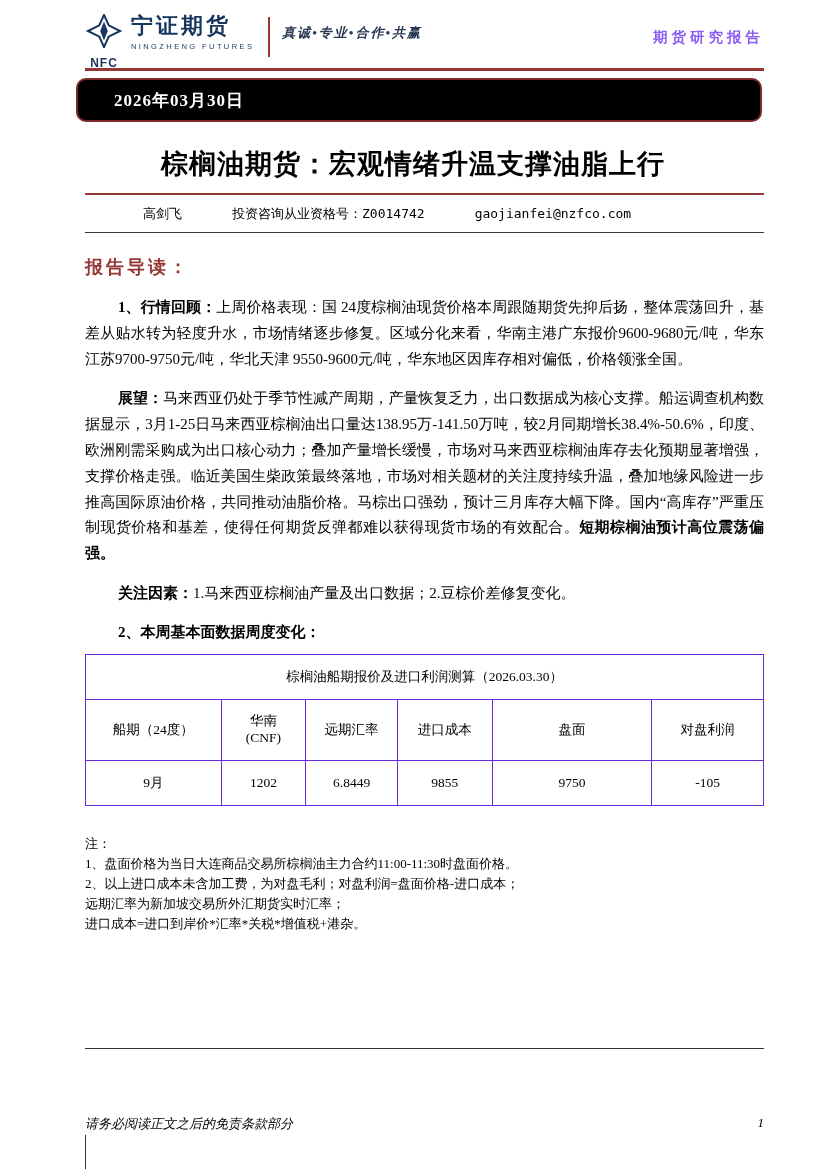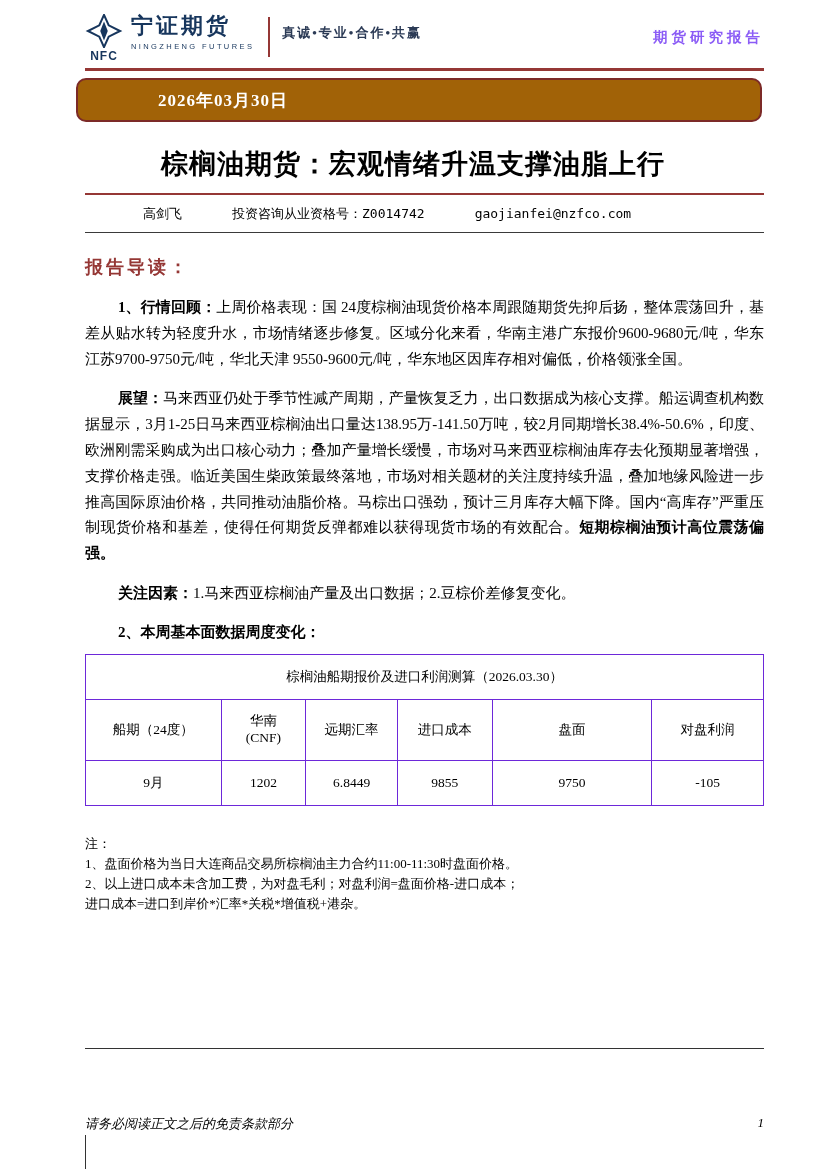--- a/index.html
+++ b/index.html
@@ -15,34 +15,34 @@
   }
   
   .header {
     margin:14px 62px 0 85px;
     display:flex; justify-content:space-between; align-items:flex-start;
     height:50px;
   }
   .brand { display:flex; align-items:flex-start; }
   .brand-left { display:flex; flex-direction:column; align-items:center; }
   .logo-mark { width:38px; height:34px; }
-  .nfc-abbr { font-family:"Liberation Sans",sans-serif; font-weight:bold; font-size:12px; color:#17365d; letter-spacing:1px; margin-top:1px;}
+  .nfc-abbr { font-family:"Liberation Sans",sans-serif; font-weight:bold; font-size:12px; color:#17365d; letter-spacing:1px; margin-top:8px;}
   .brand-right { margin-left:8px; }
   .brand-cn { font-size:22px; font-weight:bold; color:#17365d; letter-spacing:3px; line-height:1.1; }
   .brand-en { font-family:"Liberation Sans",sans-serif; font-size:7.5px; color:#17365d; letter-spacing:2.4px; margin-top:4px; }
   .brand-divider { width:2px; height:40px; background:#953735; margin:3px 12px 0 14px; }
-  .tagline { font-size:13px; font-weight:bold; color:#2b3a55; letter-spacing:2px; margin-top:10px; }
+  .tagline { font-size:13px; font-weight:bold; color:#2b3a55; letter-spacing:2px; margin-top:10px;font-style:italic; }
   .report-type { font-size:14.5px; font-weight:bold; color:#8b5cf6; letter-spacing:4px; margin-top:14px; }
   
   .header-rule { margin:4px 62px 0 85px; border-top:3px solid #953735; }
   .date-banner {
     margin:7px 64px 0 76px; height:44px;
-    background:#a16207; border:2px solid #7c2a28; border-radius:10px;
+    background:#000000; border:2px solid #7c2a28; border-radius:10px;
     color:#fff; display:flex; align-items:center;
-    padding-left:80px; font-size:17px; font-weight:bold; letter-spacing:1px;
+    padding-left:36px; font-size:17px; font-weight:bold; letter-spacing:1px;
   }
   .title { margin:24px 60px 0; text-align:center; font-size:27px; font-weight:bold; letter-spacing:1px; }
   .title-rule { margin:11px 62px 0 85px; border-top:2px solid #953735; }
   .byline {
     margin:10px 62px 0 85px; padding-left:58px;
     font-family:"DejaVu Sans Mono","Liberation Mono",monospace;
     font-size:13px; display:flex; gap:50px; align-items:baseline;
   }
   .byline-rule { margin:9px 62px 0 85px; border-top:1.5px solid #3a3a3a; }
   
@@ -148,20 +148,21 @@
           <td>9750</td>
           <td>-105</td>
         </tr>
       </tbody>
     </table>
 
     <div class="notes">
       <div>注：</div>
       <div>1、盘面价格为当日大连商品交易所棕榈油主力合约11:00-11:30时盘面价格。</div>
       <div>2、以上进口成本未含加工费，为对盘毛利；对盘利润=盘面价格-进口成本；</div>
+      <div>远期汇率为新加坡交易所外汇期货实时汇率；</div>
       <div>进口成本=进口到岸价*汇率*关税*增值税+港杂。</div>
     </div>
   </div>
 
   <div class="footer-rule"></div>
   <div class="footer">
     <span>请务必阅读正文之后的免责条款部分</span>
     <span>1</span>
   </div>
   <div class="corner-tick"></div>

